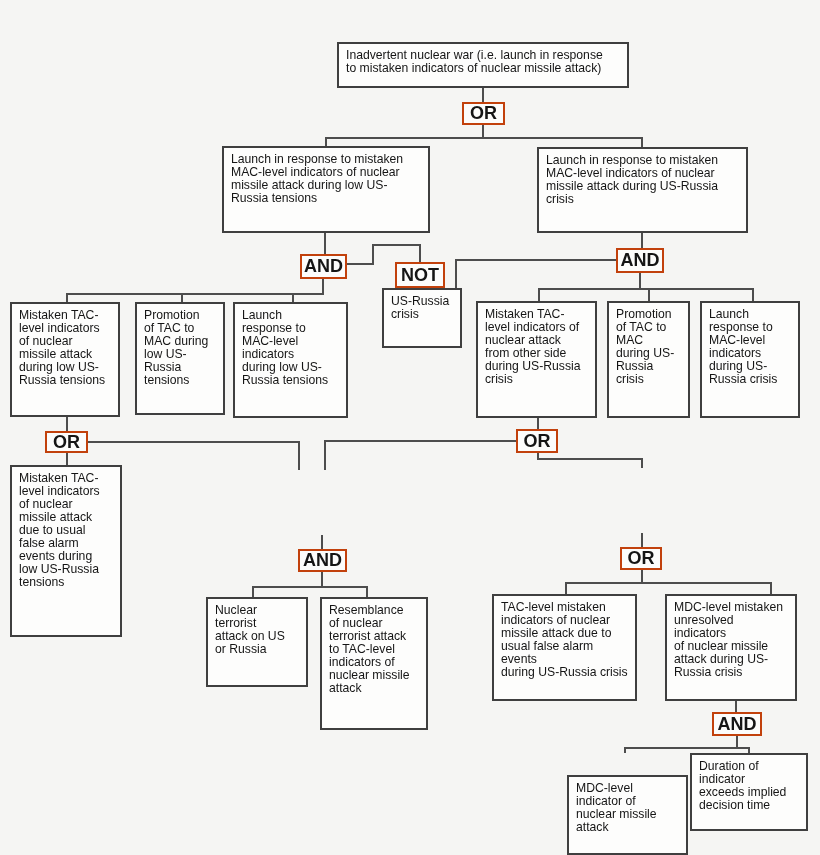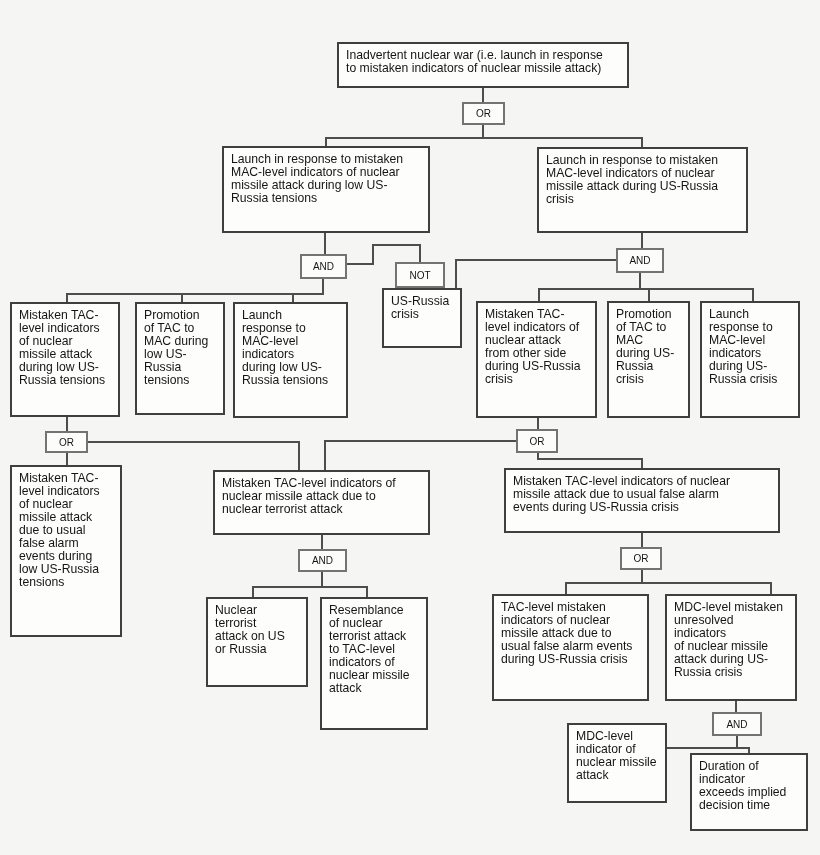--- a/index.html
+++ b/index.html
@@ -9,22 +9,22 @@
     font-family:"Liberation Sans",sans-serif;
   }
   .box{
     position:absolute;box-sizing:border-box;
     background:#fdfdfc;border:2px solid #3f3f3f;
     color:#151515;font-size:12.2px;line-height:13px;
     padding:5px 7px;white-space:pre-line;text-align:left;
   }
   .gate{
     position:absolute;box-sizing:border-box;
-    background:#fcfcfb;border:2px solid #737373;
-    color:#151515;font-weight:normal;font-size:10px;
+    background:#fcfcfb;border:2px solid #c2410c;
+    color:#151515;font-weight:bold;font-size:18px;
     display:flex;align-items:center;justify-content:center;
   }
   .h,.v{position:absolute;background:#4d4d4d;}
   .h{height:2px;}
   .v{width:2px;}
 </style>
 </head>
 <body>
 
 <div class="canvas">
@@ -149,54 +149,48 @@
   <div class="box" style="left:10px;top:465px;width:112px;height:172px">Mistaken TAC-
 level indicators
 of nuclear
 missile attack
 due to usual
 false alarm
 events during
 low US-Russia
 tensions</div>
 
-  <div class="box" style="left:213px;top:470px;width:217px;height:65px">Mistaken TAC-level indicators of
-nuclear missile attack due to
-nuclear terrorist attack</div>
-
-  <div class="box" style="left:504px;top:468px;width:276px;height:65px">Mistaken TAC-level indicators of nuclear
-missile attack due to usual false alarm
-events during US-Russia crisis</div>
+
 
   <div class="box" style="left:206px;top:597px;width:102px;height:90px">Nuclear
 terrorist
 attack on US
 or Russia</div>
 
   <div class="box" style="left:320px;top:597px;width:108px;height:133px">Resemblance
 of nuclear
 terrorist attack
 to TAC-level
 indicators of
 nuclear missile
 attack</div>
 
-  <div class="box" style="left:492px;top:594px;width:157px;height:107px">TAC-level mistaken
+  <div class="box" style="left:492px;top:594px;width:145px;height:107px">TAC-level mistaken
 indicators of nuclear
 missile attack due to
 usual false alarm events
 during US-Russia crisis</div>
 
   <div class="box" style="left:665px;top:594px;width:132px;height:107px">MDC-level mistaken
 unresolved indicators
 of nuclear missile
 attack during US-
 Russia crisis</div>
 
-  <div class="box" style="left:567px;top:723px;width:100px;height:80px">MDC-level
+  <div class="box" style="left:567px;top:775px;width:121px;height:80px">MDC-level
 indicator of
 nuclear missile
 attack</div>
 
   <div class="box" style="left:690px;top:753px;width:118px;height:78px">Duration of
 indicator
 exceeds implied
 decision time</div>
 
   <div class="gate" style="left:462px;top:102px;width:43px;height:23px">OR</div>

